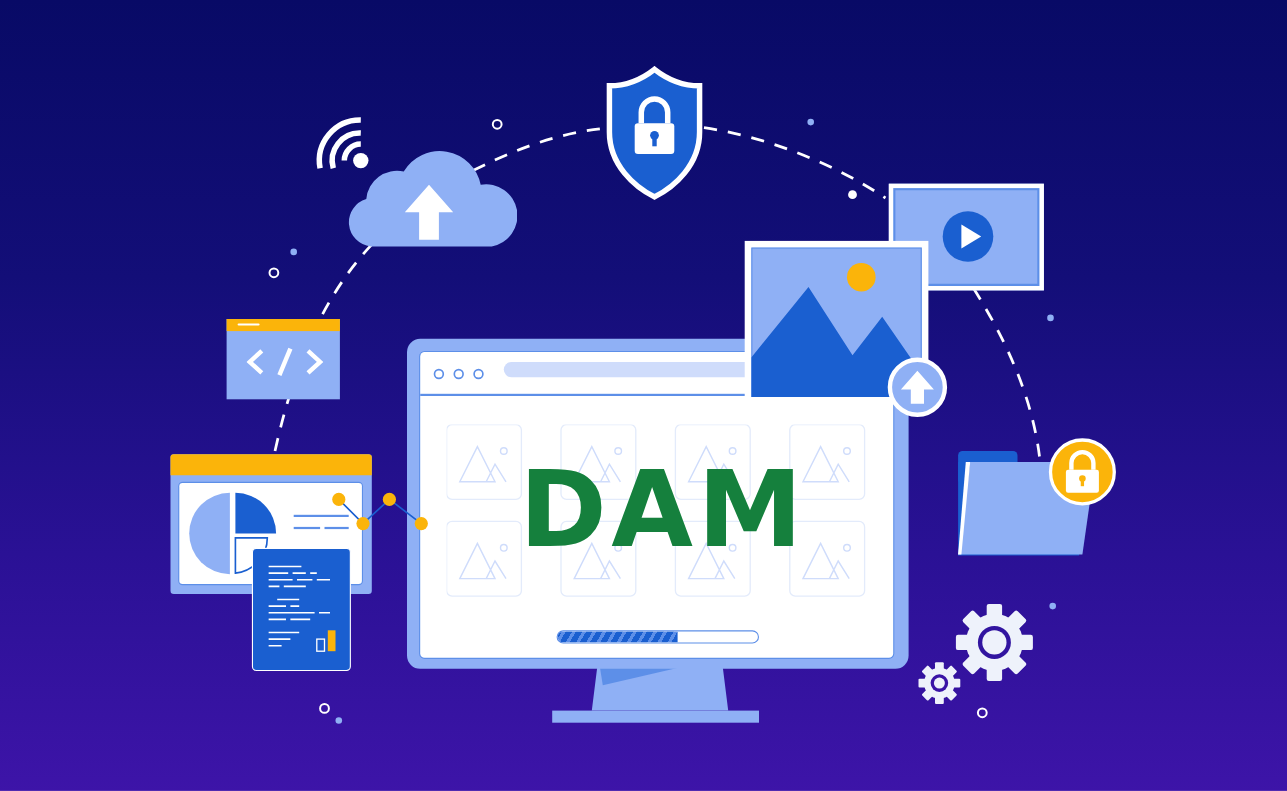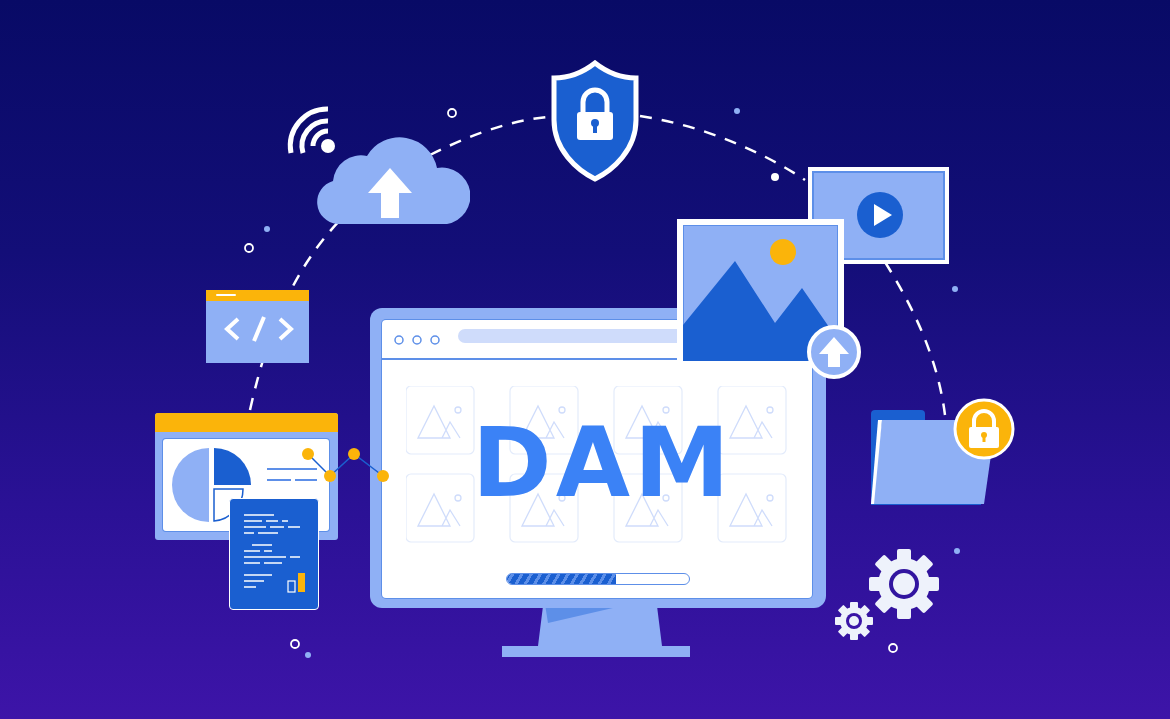--- a/index.html
+++ b/index.html
@@ -3,21 +3,21 @@
 <meta charset="utf-8">
 <style>
   html,body{margin:0;padding:0;}
   body{width:1170px;height:719px;overflow:hidden;position:relative;
        background:linear-gradient(180deg,#080a66 0%,#130e78 35%,#2a1195 70%,#3d14a8 100%);
        font-family:"DejaVu Sans",sans-serif;}
   .abs{position:absolute;}
   svg{display:block;}
   .dam-title{position:absolute;left:472px;top:408px;width:250px;height:110px;
        font-family:"DejaVu Sans",sans-serif;font-weight:bold;font-size:96px;line-height:110px;
-       color:#3b82f6;letter-spacing:4px;text-align:left;}
+       color:#15803d;letter-spacing:4px;text-align:left;}
 </style>
 </head>
 <body>
 
 <svg class="abs" style="left:0;top:0" width="1170" height="719">
   <path d="M250 410 C 270 320, 300 260, 345 215" stroke="#fff" stroke-width="2.5" fill="none" stroke-dasharray="12 10"></path>
   <path d="M430 155 C 480 130, 520 118, 560 116" stroke="#fff" stroke-width="2.5" fill="none" stroke-dasharray="12 10"></path>
   <path d="M640 116 C 700 125, 760 150, 805 180" stroke="#fff" stroke-width="2.5" fill="none" stroke-dasharray="12 10"></path>
   <path d="M885 262 C 915 310, 938 360, 945 415" stroke="#fff" stroke-width="2.5" fill="none" stroke-dasharray="12 10"></path>
 </svg>

